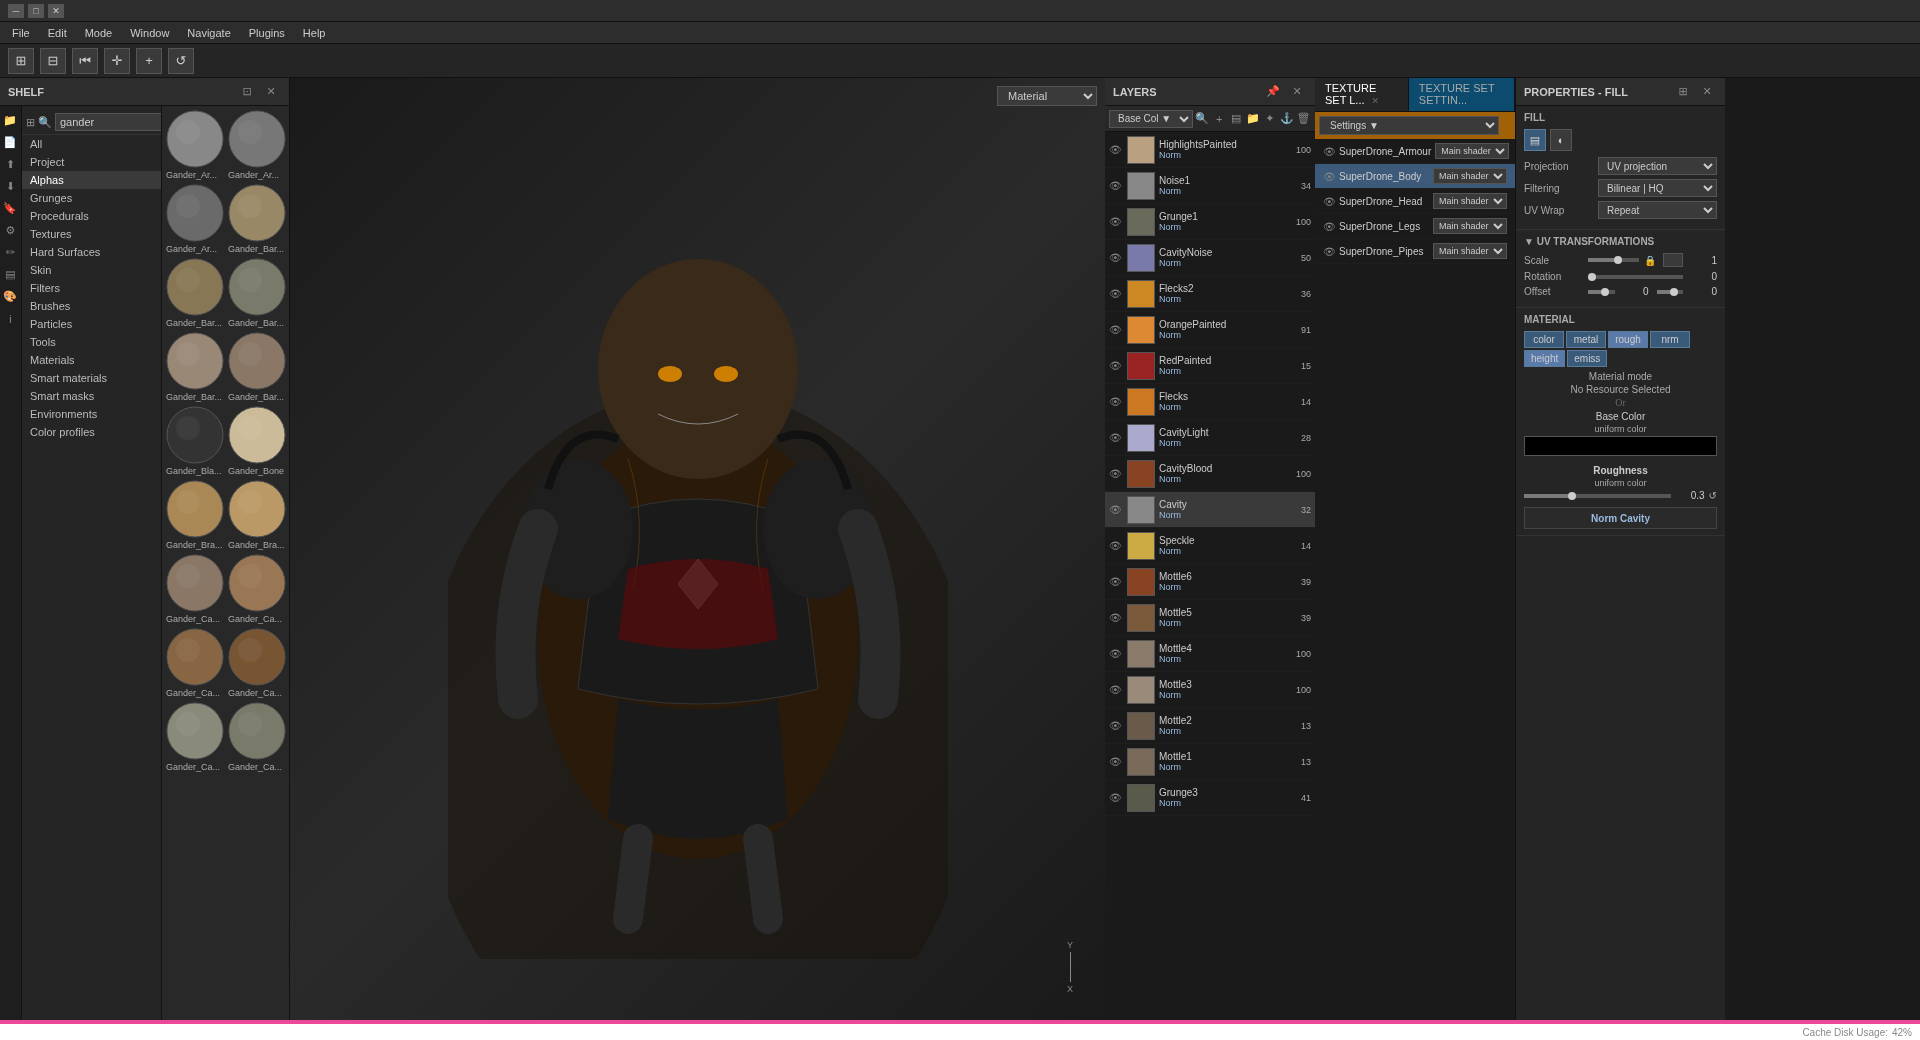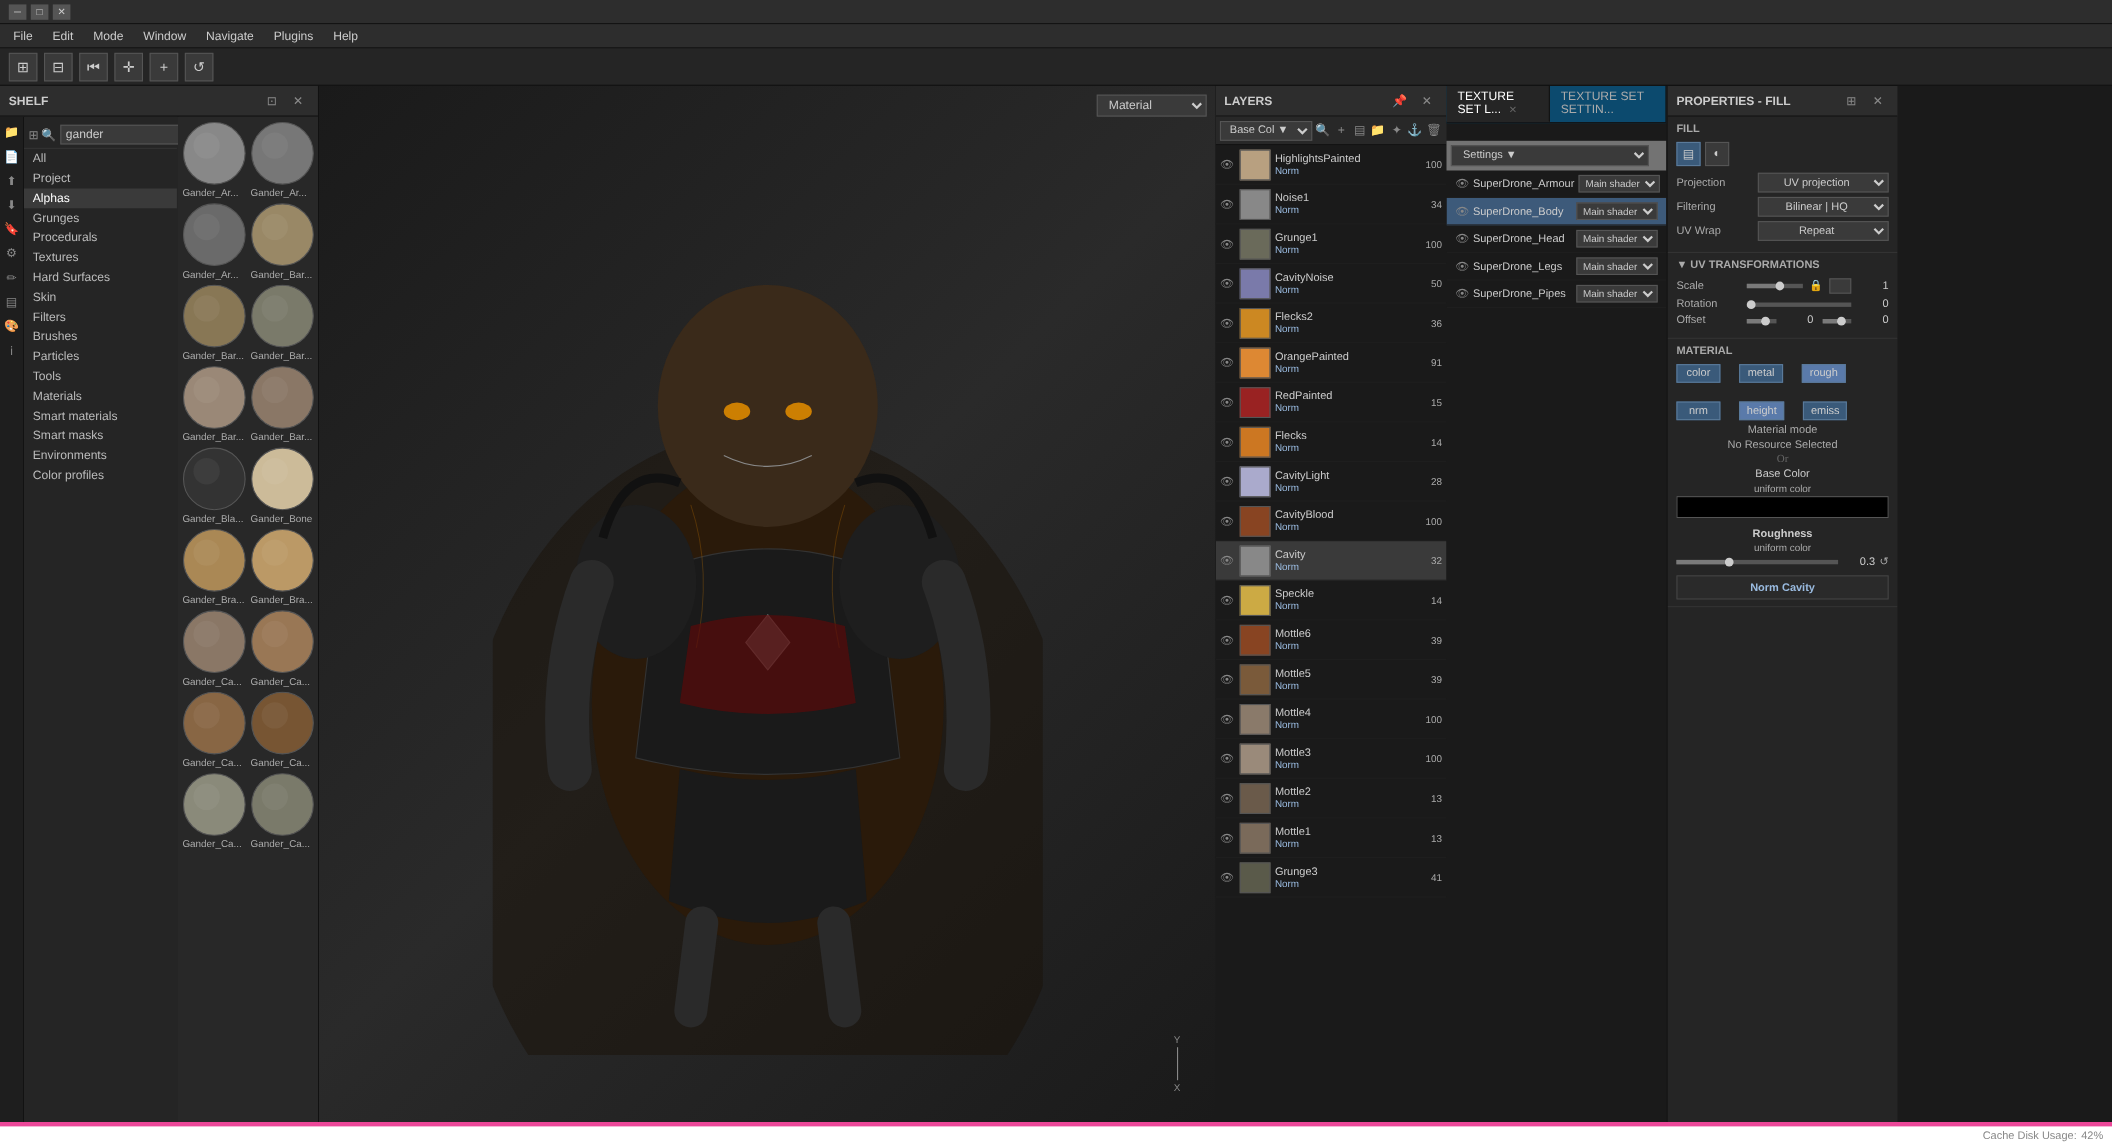--- a/index.html
+++ b/index.html
@@ -363,21 +363,20 @@
       flex-shrink: 0;
     }
     .prop-select {
       flex: 1;
       background: #3a3a3a;
       border: 1px solid #555;
       color: #ccc;
       font-size: 10px;
       padding: 1px 4px;
       height: 18px;
-      text-align: center;
     }
     .prop-slider-row {
       display: flex;
       align-items: center;
       margin-bottom: 4px;
       gap: 4px;
     }
     .prop-slider-label {
       font-size: 10px;
       color: #aaa;
@@ -403,21 +402,21 @@
     }
     .prop-value {
       font-size: 10px;
       color: #ccc;
       width: 30px;
       text-align: right;
     }
     .material-tabs {
       display: flex;
       flex-wrap: wrap;
-      gap: 17px;
+      gap: 2px;
       margin-bottom: 4px;
     }
     .material-tab {
       background: #3a5a7a;
       border: 1px solid #5a7a9a;
       color: #ccc;
       font-size: 10px;
       padding: 2px 6px;
       cursor: pointer;
       min-width: 40px;
@@ -979,21 +978,21 @@
 
     <div class="texture-set-and-props">
       <div class="tabs-row">
         <div class="tab active">
           TEXTURE SET L... <span class="tab-close">✕</span>
         </div>
         <div class="tab">
           TEXTURE SET SETTIN...
         </div>
       </div>
-      <div style="padding:4px 0;background:#737373;margin-top:16px;">
+      <div style="padding:4px 0;background:#a16207;">
         <select style="background:#3a3a3a;border:1px solid #555;color:#ccc;font-size:10px;padding:2px 6px;width:90%;margin:0 4px;">
           <option>Settings ▼</option>
         </select>
       </div>
       <div style="flex:1;overflow-y:auto;" id="texture-set-list">
       <div class="texture-set-item">
       <span class="texture-set-eye">👁</span>
       <span class="texture-set-name">SuperDrone_Armour</span>
       <select style="background:#3a3a3a;border:1px solid #555;color:#ccc;font-size:9px;padding:1px;">
         <option>Main shader</option>

